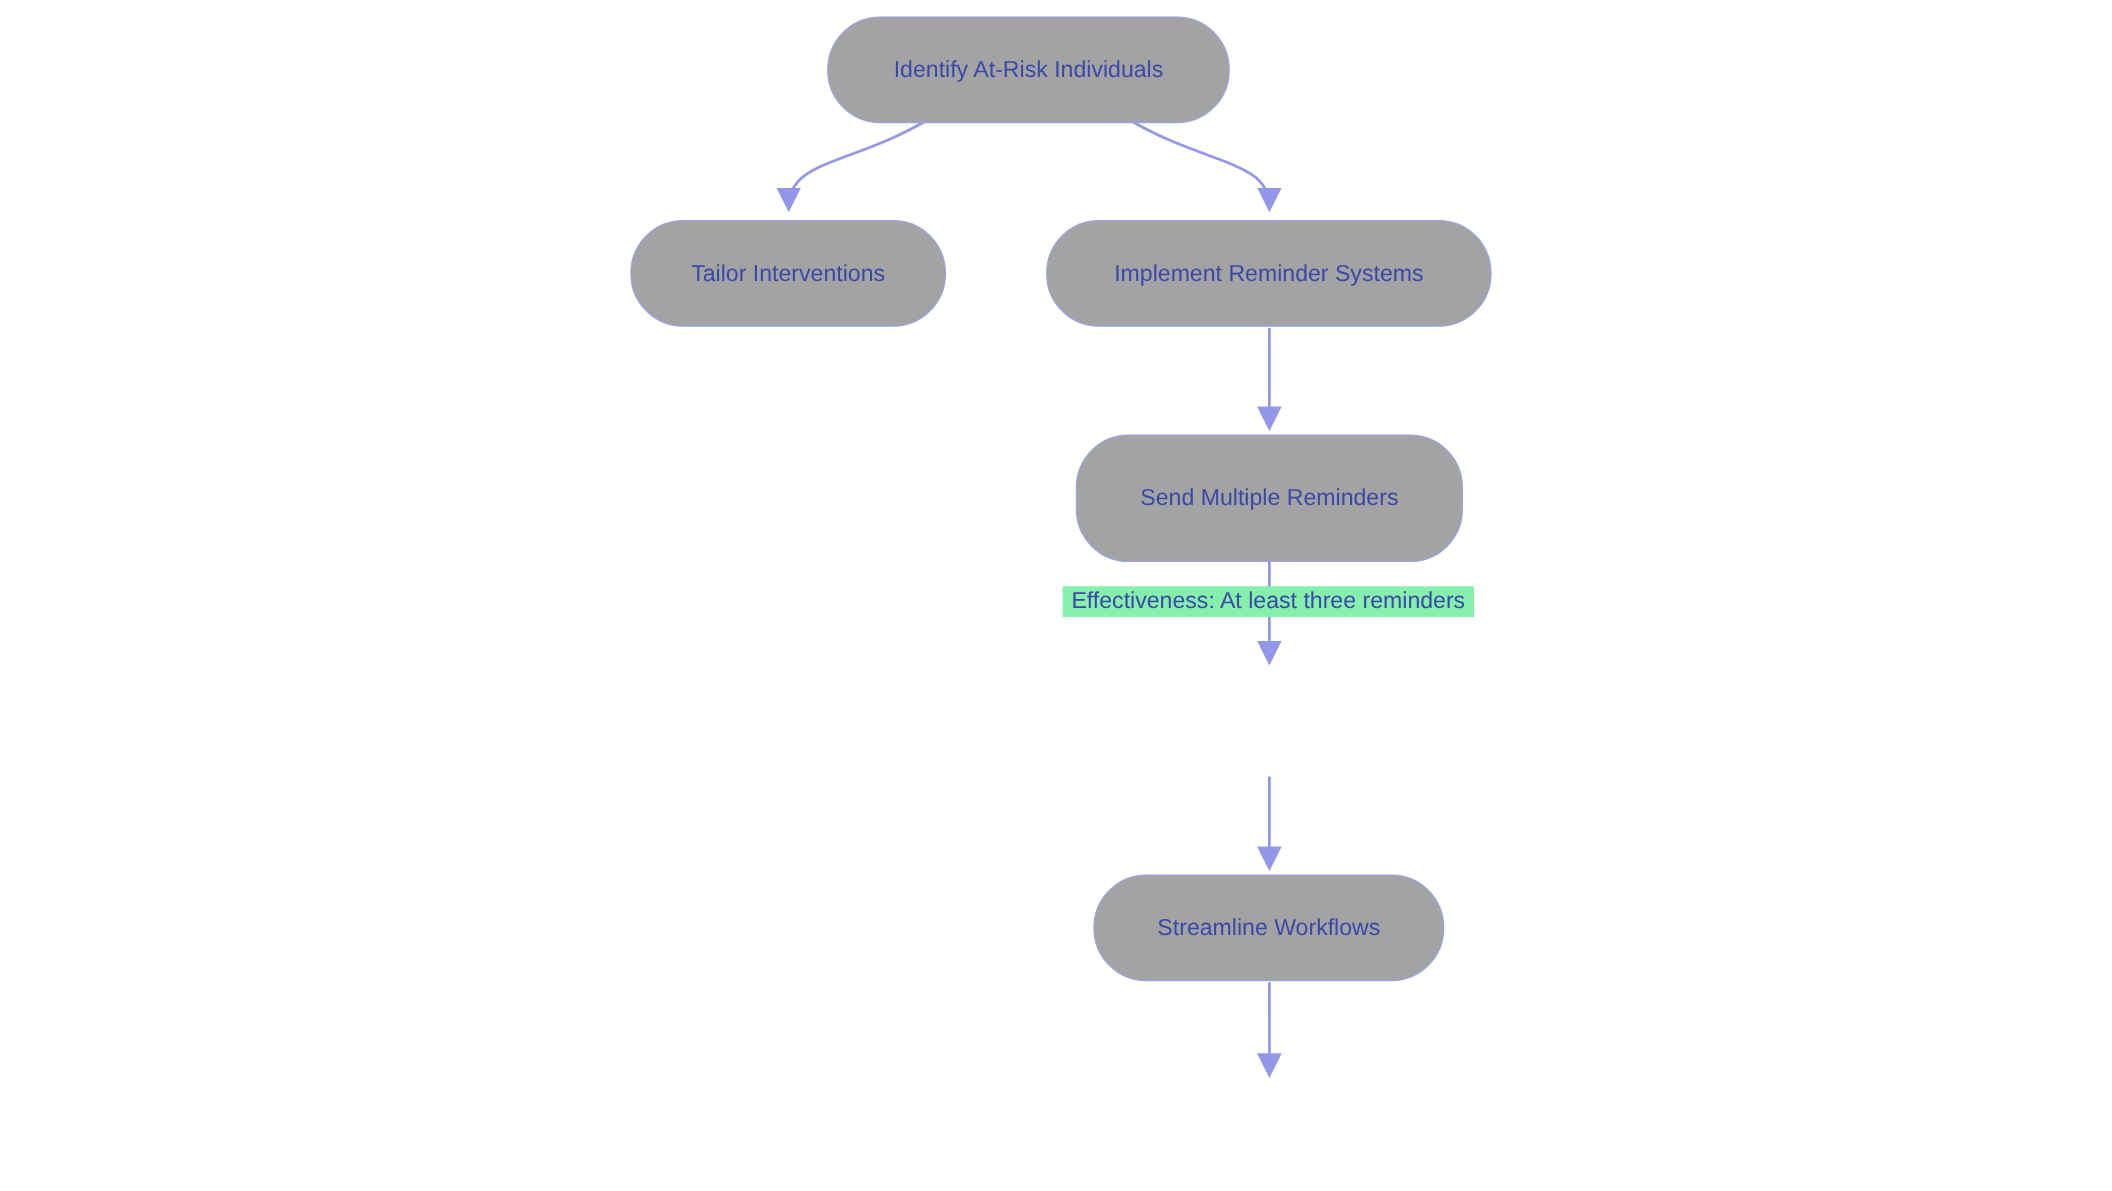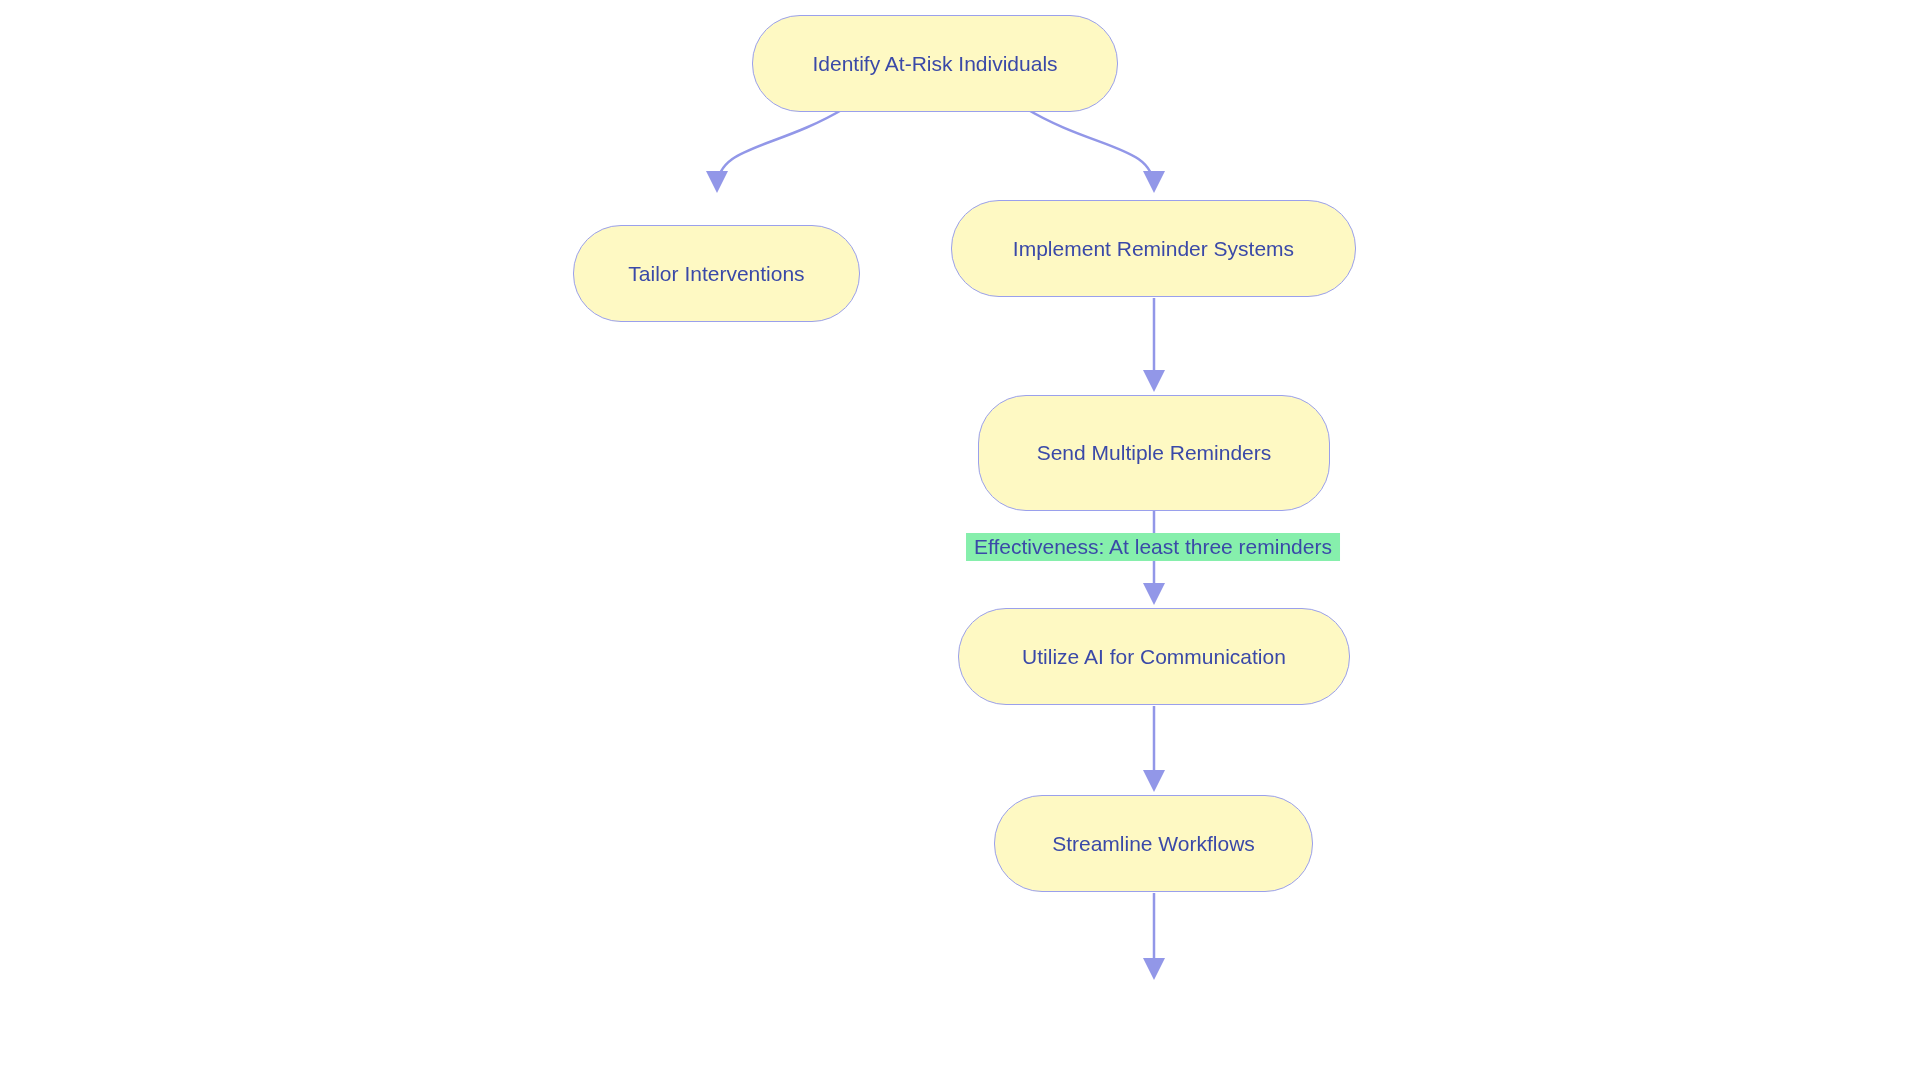--- a/index.html
+++ b/index.html
@@ -24,34 +24,34 @@
     pointer-events: none;
   }
   .edge {
     fill: none;
     stroke: #9297e8;
     stroke-width: 2.5;
   }
   .node {
     position: absolute;
     box-sizing: border-box;
-    background: #fef9c3;
+    background: #a3a3a3;
     border: 1.5px solid #9aa0ec;
     border-radius: 48px;
     color: #3a49a8;
     font-size: 21px;
     display: flex;
     align-items: center;
     justify-content: center;
     text-align: center;
     white-space: nowrap;
   }
   
   .n-identify   { left: 752px;  top: 15px;  width: 366px; height: 97px; }
-  .n-tailor     { left: 573px;  top: 200px; width: 287px; height: 97px; margin-top: 25px; }
+  .n-tailor     { left: 573px;  top: 200px; width: 287px; height: 97px; }
   .n-implement  { left: 951px;  top: 200px; width: 405px; height: 97px; }
   .n-send       { left: 978px;  top: 395px; width: 352px; height: 116px; }
   .n-utilize    { left: 958px;  top: 608px; width: 392px; height: 97px; }
   .n-streamline { left: 994px;  top: 795px; width: 319px; height: 97px; }
   .n-improve    { left: 955px;  top: 983px; width: 398px; height: 97px; }
   .edge-label {
     position: absolute;
     left: 1153px;
     top: 547px;
     transform: translate(-50%, -50%);
@@ -98,22 +98,19 @@
   <div class="node n-implement">
     <span>Implement Reminder Systems</span>
   </div>
 
   <div class="node n-send">
     <span>Send Multiple Reminders</span>
   </div>
 
   <div class="edge-label">Effectiveness: At least three reminders</div>
 
-  <div class="node n-utilize">
-    <span>Utilize AI for Communication</span>
-  </div>
 
   <div class="node n-streamline">
     <span>Streamline Workflows</span>
   </div>
 
 
 </div>
 
 </body></html>

